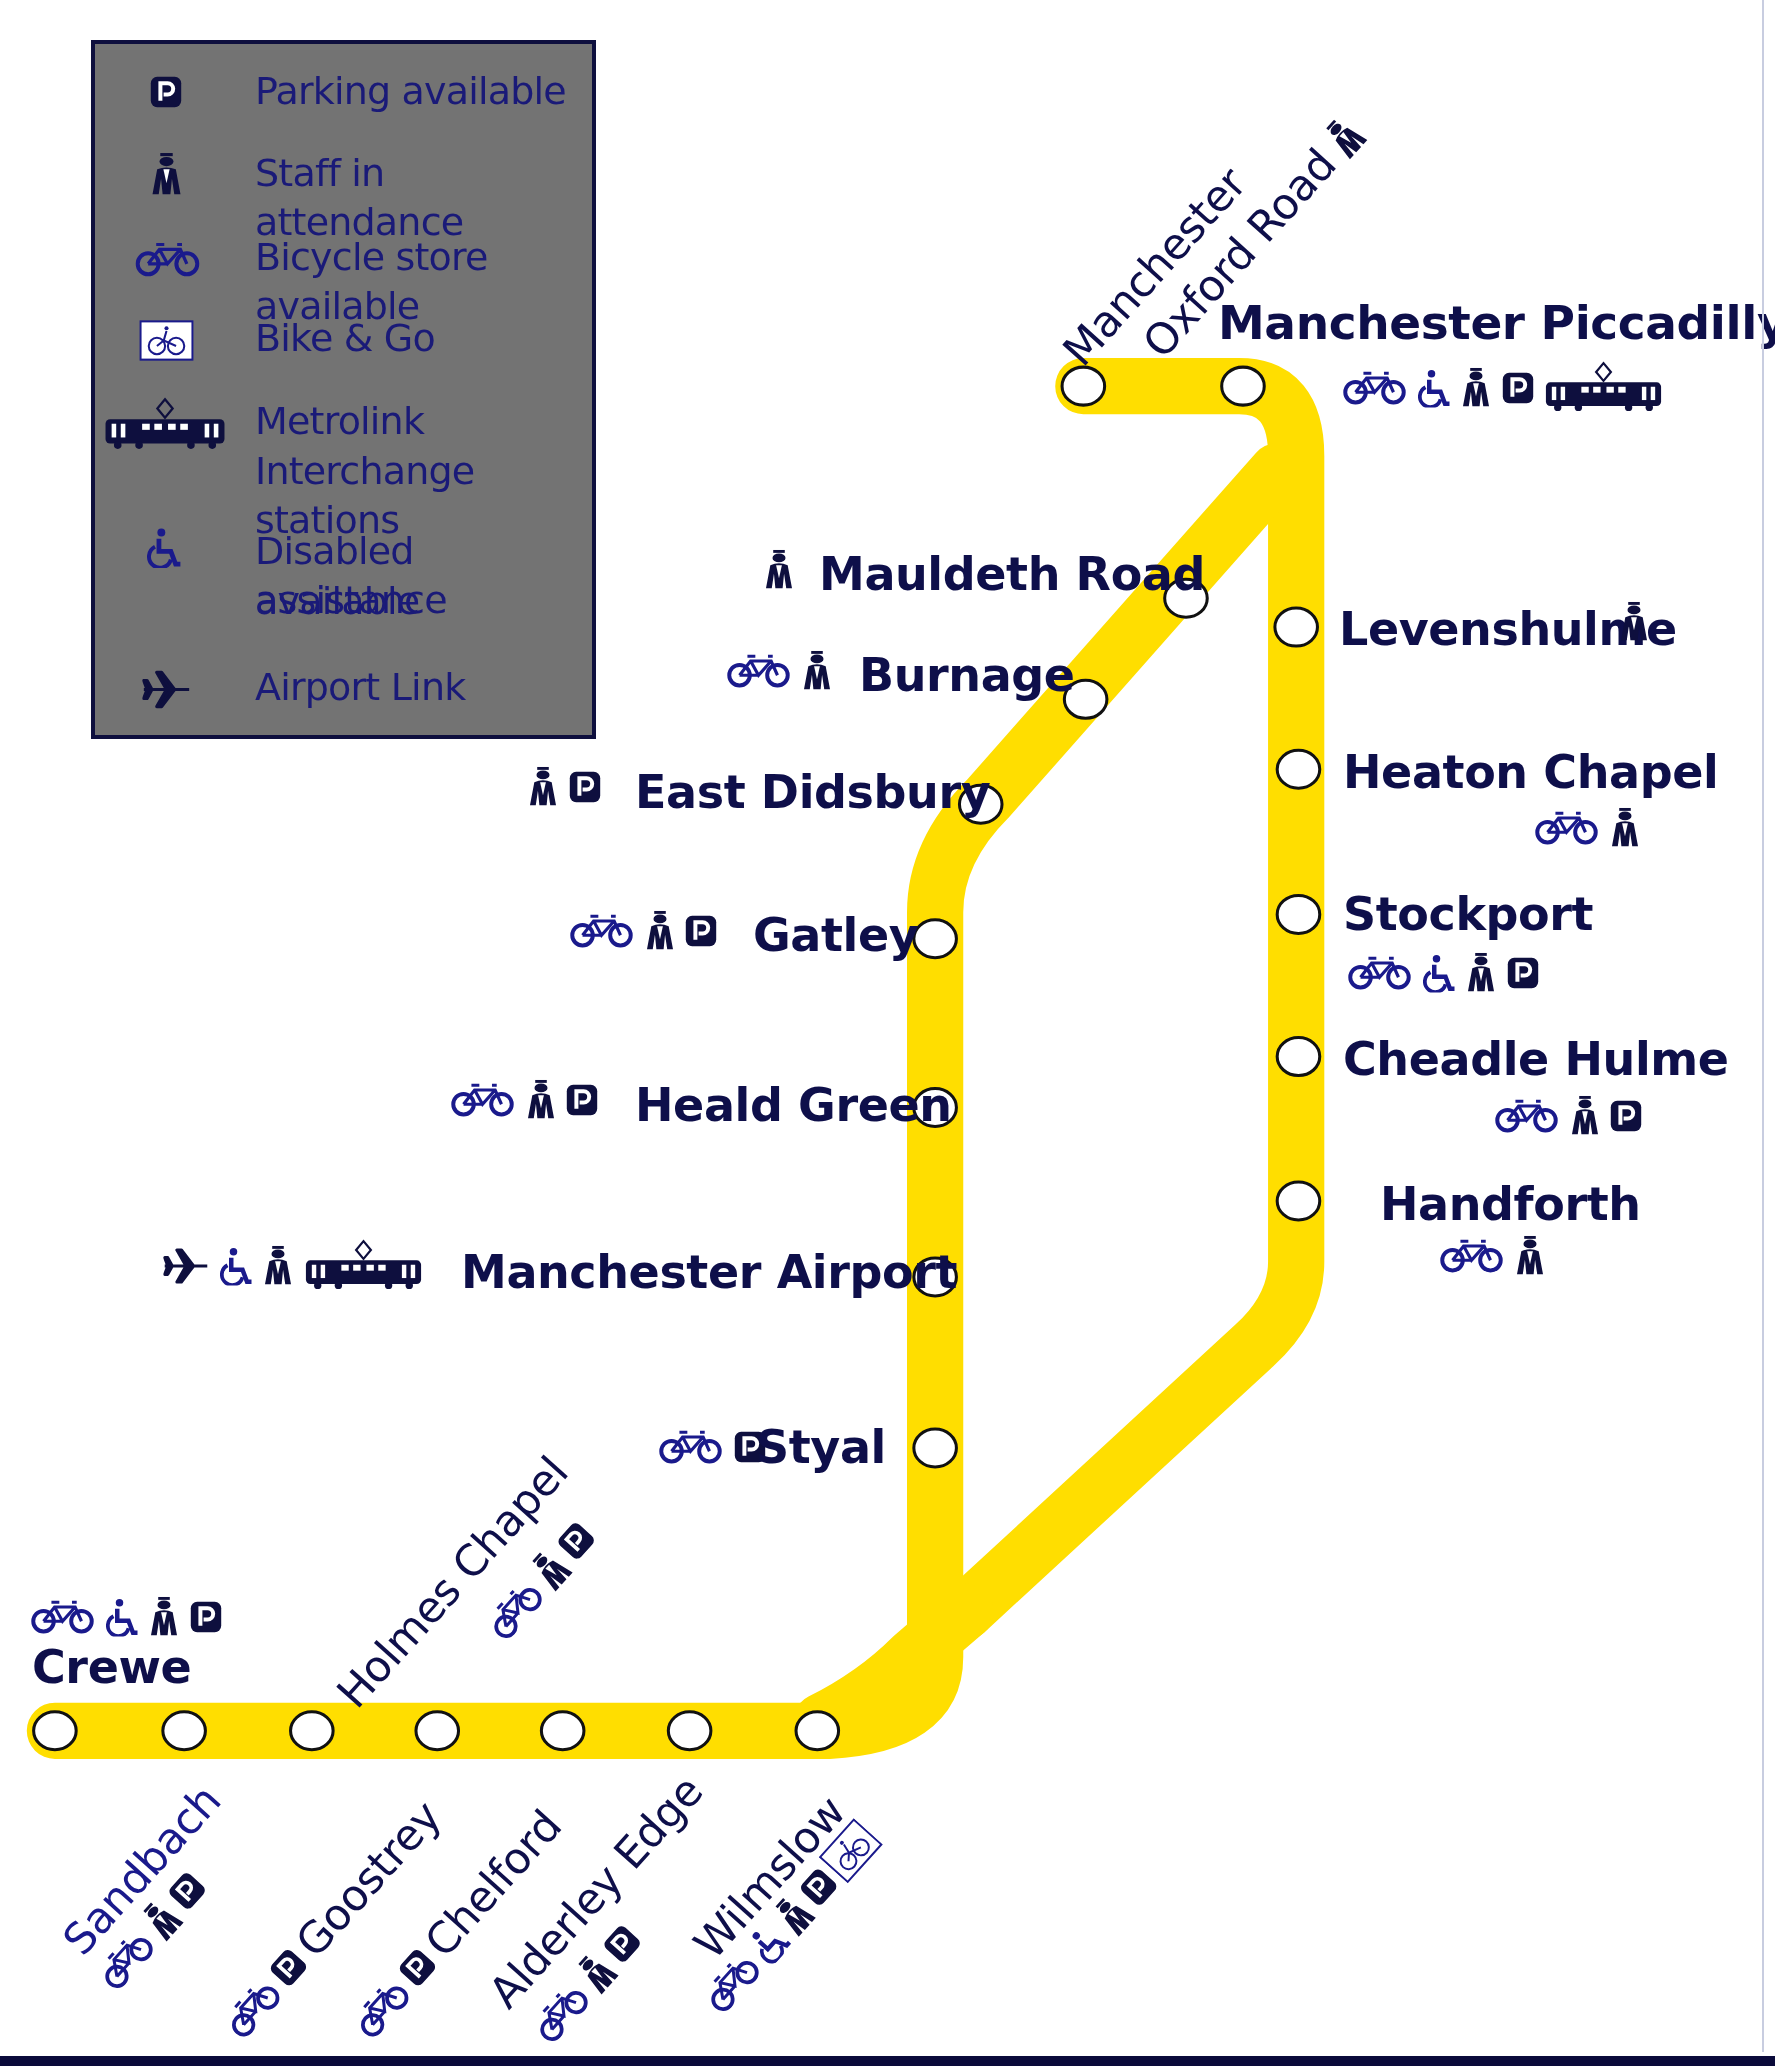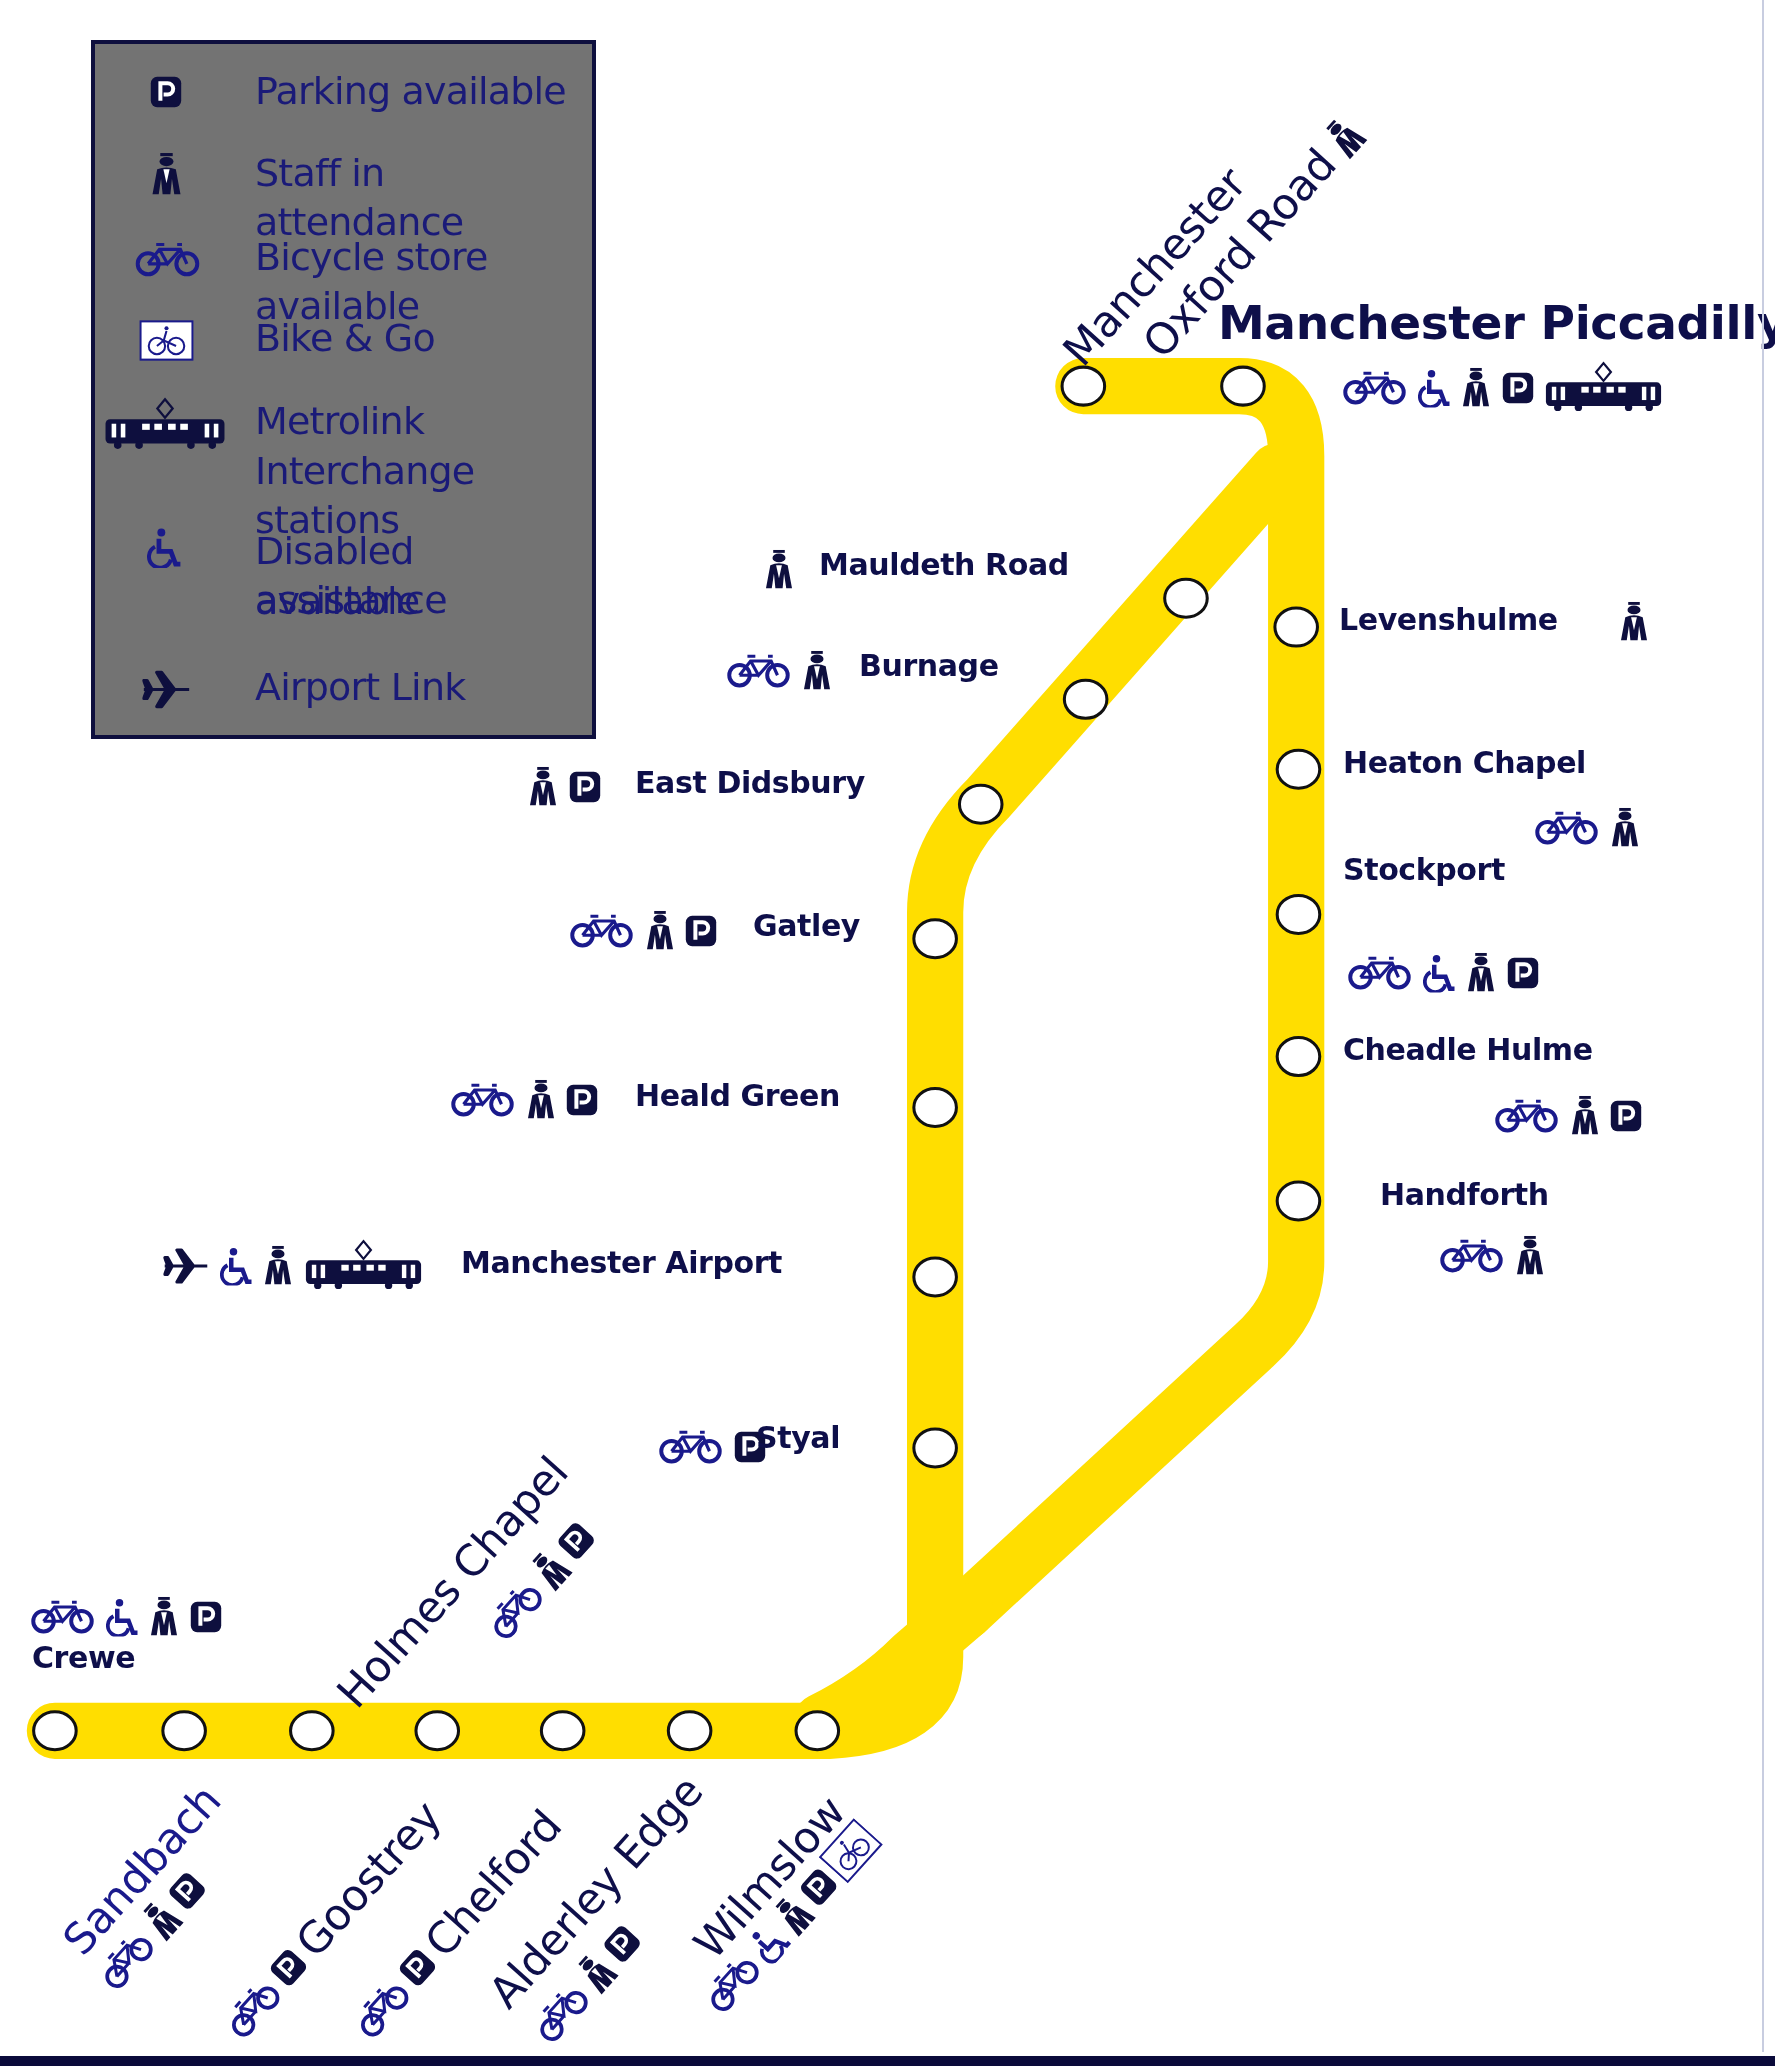--- a/index.html
+++ b/index.html
@@ -2,21 +2,21 @@
 <html style="font-size:12px"><head>
 <meta charset="utf-8">
 <style>
   html,body{margin:0;padding:0;background:#ffffff;}
   body{width:1776px;height:2066px;position:relative;overflow:hidden;font-family:"DejaVu Sans","Liberation Sans",sans-serif;color:#12145a;}
   .map-svg{position:absolute;left:0;top:0;width:1776px;height:2066px;}
   .legend{position:absolute;left:91px;top:40px;width:505px;height:699px;border:4.6px solid #0e0f3e;box-sizing:border-box;background:#737373;}
   .legend-row{position:absolute;left:0;width:100%;}
   .legend-icon{position:absolute;display:flex;align-items:center;justify-content:center;}
   .legend-label{position:absolute;left:160px;font-size:38px;line-height:49px;color:#1a1a78;letter-spacing:-0.8px;}
-  .label{position:absolute;font-weight:bold;font-size:30px;color:#0e0f4a;white-space:nowrap;letter-spacing:-0.4px;}
+  .label{position:absolute;font-weight:bold;font-size:46px;color:#0e0f4a;white-space:nowrap;letter-spacing:-0.4px;}
   .icons{position:absolute;display:flex;align-items:center;gap:10.6px;}
   .rot{position:absolute;transform-origin:0 0;white-space:nowrap;}
   .bottom-bar{position:absolute;left:0;top:2056px;width:1776px;height:10px;background:#0a0a3a;}
   .edge-right{position:absolute;left:1762px;top:0;width:2.3px;height:2052px;background:#c8cde0;}
 </style>
 </head>
 <body>
 
 <svg width="0" height="0" style="position:absolute">
   <defs>
@@ -270,21 +270,21 @@
 <div class="label" style="left:1343px;top:745px;">Heaton Chapel</div>
 <div class="icons" style="left:1534px;top:807px;">
   <svg width="65" height="35" viewBox="0 0 86 46">
       <use href="#sym-bicycle"></use>
     </svg>
   <svg width="30" height="41" viewBox="0 0 40 54">
       <use href="#sym-staff"></use>
     </svg>
 </div>
 
-<div class="label" style="left:1343px;top:852px;">Stockport</div>
+<div class="label" style="left:1343px;top:887px;">Stockport</div>
 <div class="icons" style="left:1347px;top:952px;">
   <svg width="65" height="35" viewBox="0 0 86 46">
       <use href="#sym-bicycle"></use>
     </svg>
   <svg width="33" height="40" viewBox="0 0 44 52">
       <use href="#sym-wheelchair"></use>
     </svg>
   <svg width="30" height="41" viewBox="0 0 40 54">
       <use href="#sym-staff"></use>
     </svg>

